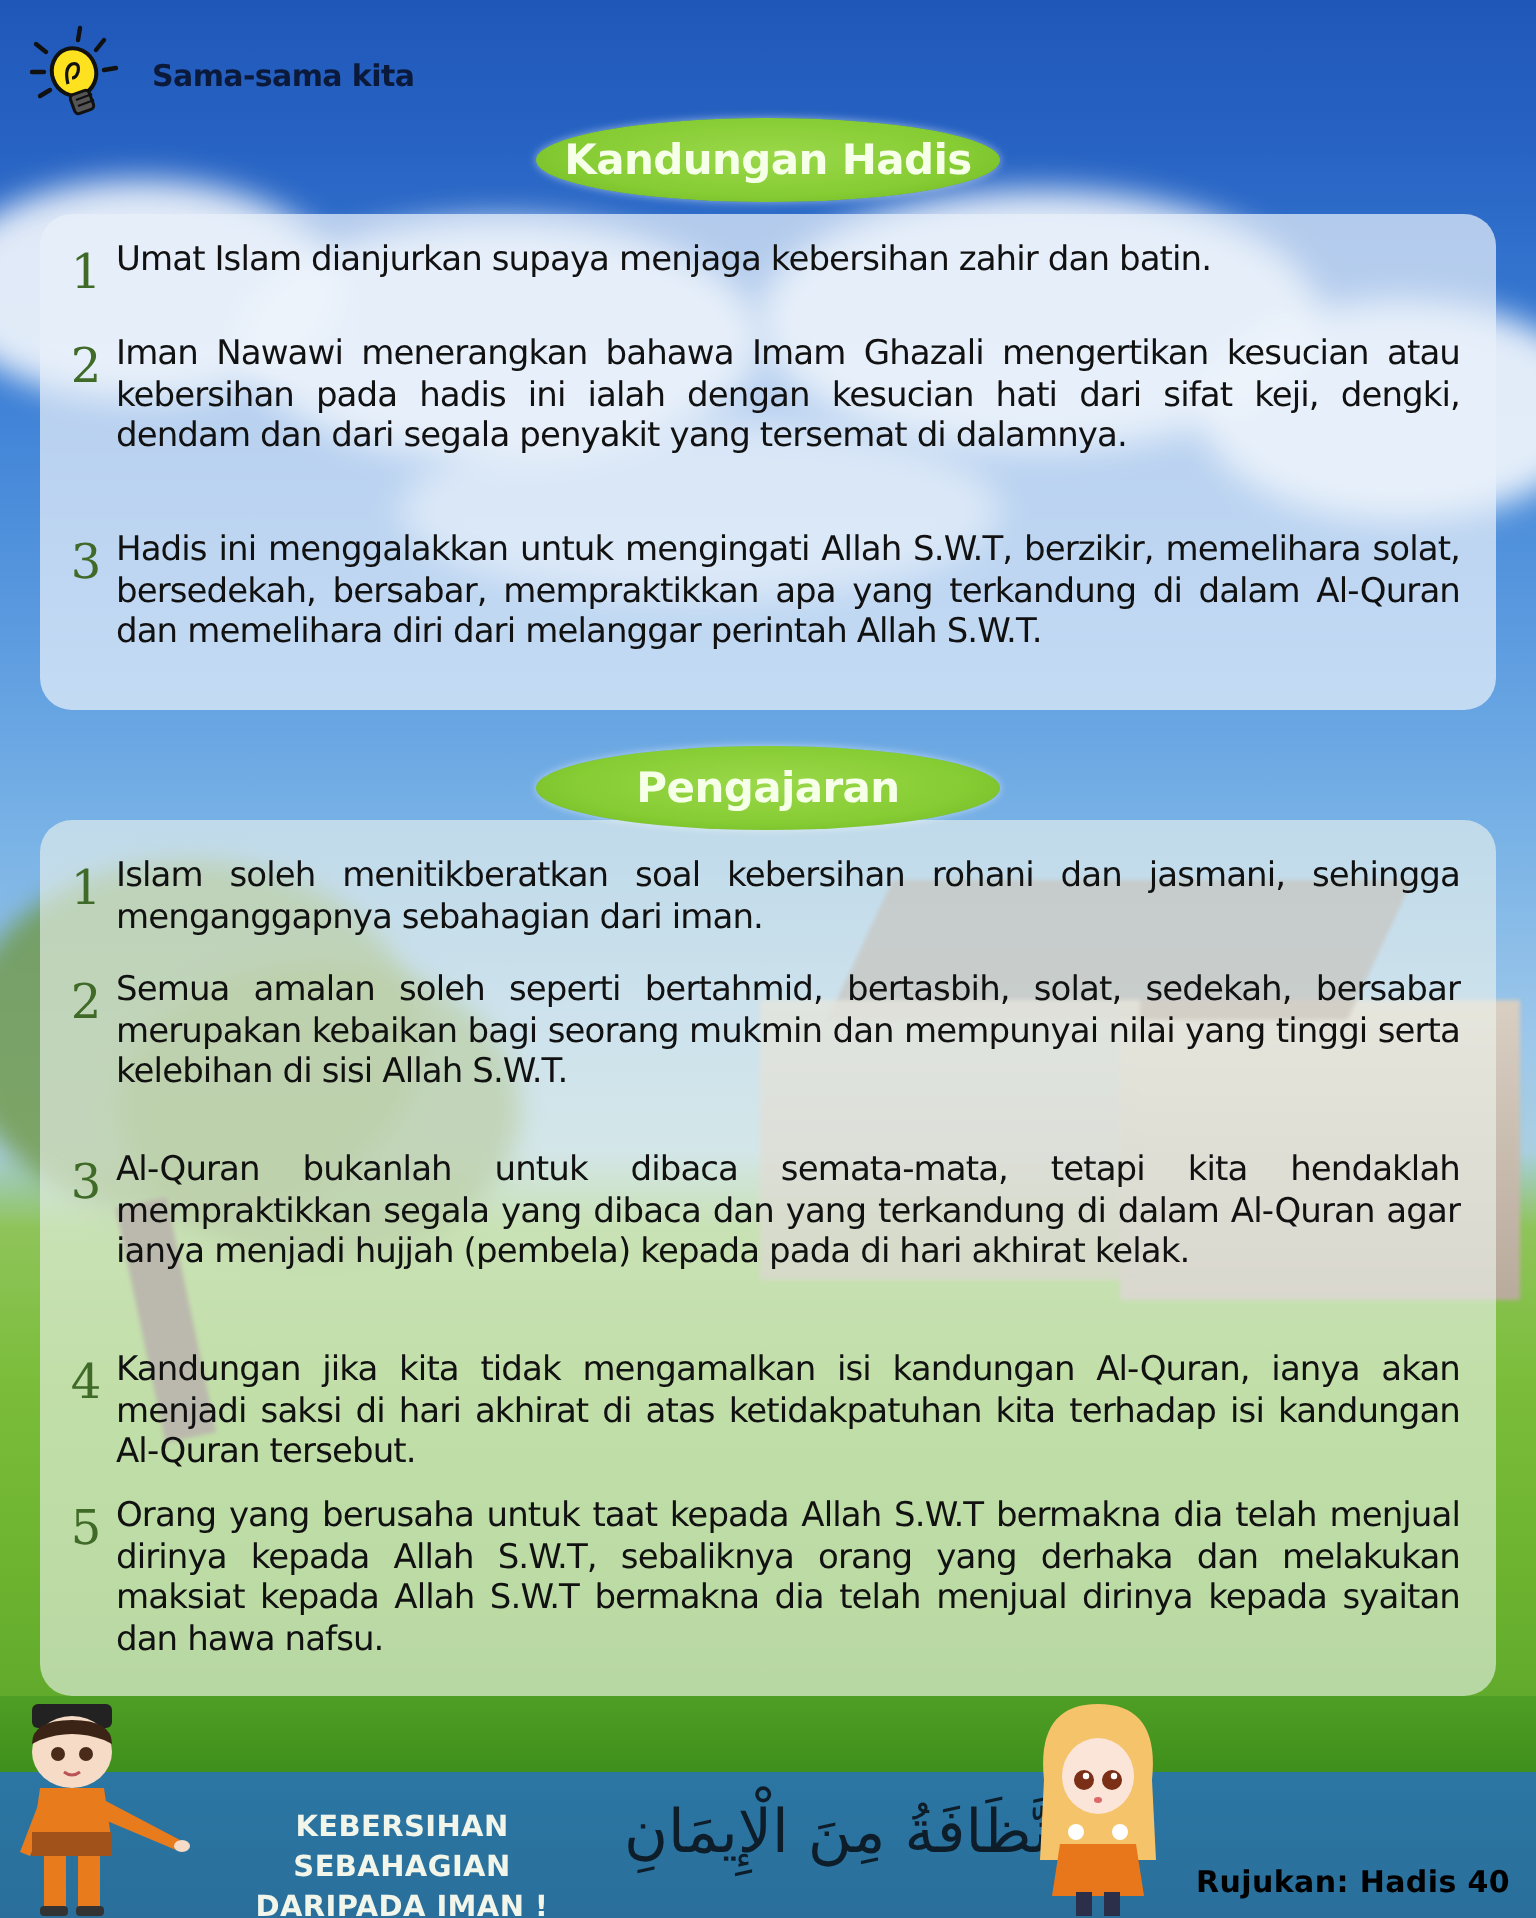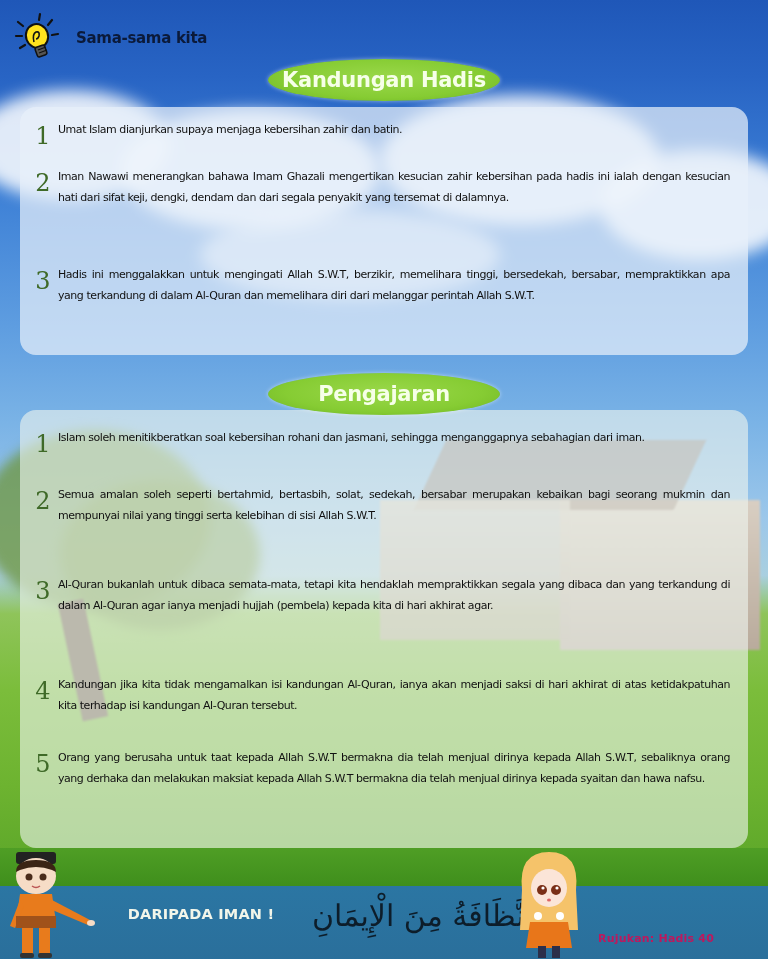--- a/index.html
+++ b/index.html
@@ -33,27 +33,27 @@
   }
   .pill.p1 { top: 59px; }
   .pill.p2 { top: 373px; }
 
   .panel { position: absolute; left: 20px; width: 728px; border-radius: 16px; background: rgba(232,240,250,0.72); }
   .panel.top { top: 107px; height: 248px; }
   .panel.bottom { top: 410px; height: 438px; background: rgba(238,244,238,0.62); }
 
   .item { position: absolute; left: 8px; right: 18px; display: flex; align-items: flex-start; }
   .num { width: 30px; flex: none; font-family: "DejaVu Serif", serif; font-size: 24px; color: #3f6a28; text-align: center; margin-top: 2px; }
-  .txt { flex: 1; font-family: "DejaVu Sans", sans-serif; font-size: 11px; line-height: 20.5px; color: #111; text-align: justify; letter-spacing: -0.45px; }
+  .txt { flex: 1; font-family: "DejaVu Sans", sans-serif; font-size: 17px; line-height: 20.5px; color: #111; text-align: justify; letter-spacing: -0.45px; }
 
   .footer { position: absolute; left: 0; top: 886px; width: 768px; height: 73px; background: linear-gradient(180deg,#2b76a3,#2a6f9b); }
   .footer-grass { position: absolute; left: 0; top: 848px; width: 768px; height: 38px; background: linear-gradient(180deg,#4f9e25,#3f8f1c); }
   .slogan { position: absolute; left: 100px; top: 904px; width: 202px; text-align: center; color: #f2f6ea; font-size: 14.5px; line-height: 20px; font-weight: bold; letter-spacing: 0.2px; }
   .arabic { position: absolute; left: 312px; top: 898px; font-family: "DejaVu Serif", serif; font-size: 30px; color: #0d1d2a; direction: rtl; }
-  .ref { position: absolute; left: 598px; top: 932px; color: #be185d; font-size: 11px; font-weight: bold; letter-spacing: 0.2px; }
+  .ref { position: absolute; left: 598px; top: 932px; color: #000000; font-size: 15px; font-weight: bold; letter-spacing: 0.2px; }
 
   .boy { position: absolute; left: 6px; top: 850px; width: 90px; height: 109px; }
   .girl { position: absolute; left: 516px; top: 850px; width: 66px; height: 109px; }
 </style>
 </head>
 <body>
 
 <div>
   <div class="cloud" style="left:-30px;top:90px;width:200px;height:110px;"></div>
   <div class="cloud" style="left:120px;top:110px;width:260px;height:120px;"></div>
@@ -91,41 +91,41 @@
   </div>
 </div>
 
 <div class="panel top">
   <div class="item" style="top:13px;">
     <span class="num">1</span>
     <span class="txt">Umat Islam dianjurkan supaya menjaga kebersihan zahir dan batin.</span>
   </div>
   <div class="item" style="top:60px;">
     <span class="num">2</span>
-    <span class="txt">Iman Nawawi menerangkan bahawa Imam Ghazali mengertikan kesucian zahir kebersihan pada hadis ini ialah dengan kesucian hati dari sifat keji, dengki, dendam dan dari segala penyakit yang tersemat di dalamnya.</span>
+    <span class="txt">Iman Nawawi menerangkan bahawa Imam Ghazali mengertikan kesucian atau kebersihan pada hadis ini ialah dengan kesucian hati dari sifat keji, dengki, dendam dan dari segala penyakit yang tersemat di dalamnya.</span>
   </div>
   <div class="item" style="top:158px;">
     <span class="num">3</span>
-    <span class="txt">Hadis ini menggalakkan untuk mengingati Allah S.W.T, berzikir, memelihara tinggi, bersedekah, bersabar, mempraktikkan apa yang terkandung di dalam Al-Quran dan memelihara diri dari melanggar perintah Allah S.W.T.</span>
+    <span class="txt">Hadis ini menggalakkan untuk mengingati Allah S.W.T, berzikir, memelihara solat, bersedekah, bersabar, mempraktikkan apa yang terkandung di dalam Al-Quran dan memelihara diri dari melanggar perintah Allah S.W.T.</span>
   </div>
 </div>
 <div class="pill p1">Kandungan Hadis</div>
 
 <div class="panel bottom">
   <div class="item" style="top:18px;">
     <span class="num">1</span>
     <span class="txt">Islam soleh menitikberatkan soal kebersihan rohani dan jasmani, sehingga menganggapnya sebahagian dari iman.</span>
   </div>
   <div class="item" style="top:75px;">
     <span class="num">2</span>
     <span class="txt">Semua amalan soleh seperti bertahmid, bertasbih, solat, sedekah, bersabar merupakan kebaikan bagi seorang mukmin dan mempunyai nilai yang tinggi serta kelebihan di sisi Allah S.W.T.</span>
   </div>
   <div class="item" style="top:165px;">
     <span class="num">3</span>
-    <span class="txt">Al-Quran bukanlah untuk dibaca semata-mata, tetapi kita hendaklah mempraktikkan segala yang dibaca dan yang terkandung di dalam Al-Quran agar ianya menjadi hujjah (pembela) kepada kita di hari akhirat agar.</span>
+    <span class="txt">Al-Quran bukanlah untuk dibaca semata-mata, tetapi kita hendaklah mempraktikkan segala yang dibaca dan yang terkandung di dalam Al-Quran agar ianya menjadi hujjah (pembela) kepada pada di hari akhirat kelak.</span>
   </div>
   <div class="item" style="top:265px;">
     <span class="num">4</span>
     <span class="txt">Kandungan jika kita tidak mengamalkan isi kandungan Al-Quran, ianya akan menjadi saksi di hari akhirat di atas ketidakpatuhan kita terhadap isi kandungan Al-Quran tersebut.</span>
   </div>
   <div class="item" style="top:338px;">
     <span class="num">5</span>
     <span class="txt">Orang yang berusaha untuk taat kepada Allah S.W.T bermakna dia telah menjual dirinya kepada Allah S.W.T, sebaliknya orang yang derhaka dan melakukan maksiat kepada Allah S.W.T bermakna dia telah menjual dirinya kepada syaitan dan hawa nafsu.</span>
   </div>
 </div>
@@ -148,20 +148,21 @@
     <path d="M14 50 l-10 26 l5 2 l9 -22z" fill="#e87b1c"></path>
     <rect x="10" y="66" width="40" height="12" fill="#a0521a"></rect>
     <rect x="16" y="78" width="11" height="26" fill="#e87b1c"></rect>
     <rect x="33" y="78" width="11" height="26" fill="#e87b1c"></rect>
     <rect x="14" y="103" width="14" height="5" rx="2" fill="#333"></rect>
     <rect x="32" y="103" width="14" height="5" rx="2" fill="#333"></rect>
   </svg>
 </div>
 
 <div class="slogan">
+  <div>KEBERSIHAN SEBAHAGIAN</div>
   <div>DARIPADA IMAN !</div>
 </div>
 
 <div class="arabic">النَّظَافَةُ مِنَ الْإِيمَانِ</div>
 
 <div class="girl">
   <svg viewBox="0 0 66 109" width="66" height="109">
     <path d="M6 40 q-4 -38 27 -38 q31 0 27 38 l2 40 h-58z" fill="#f5c36a"></path>
     <ellipse cx="33" cy="38" rx="18" ry="19" fill="#fbe5d8"></ellipse>
     <circle cx="26" cy="40" r="5" fill="#7a2f16"></circle>

